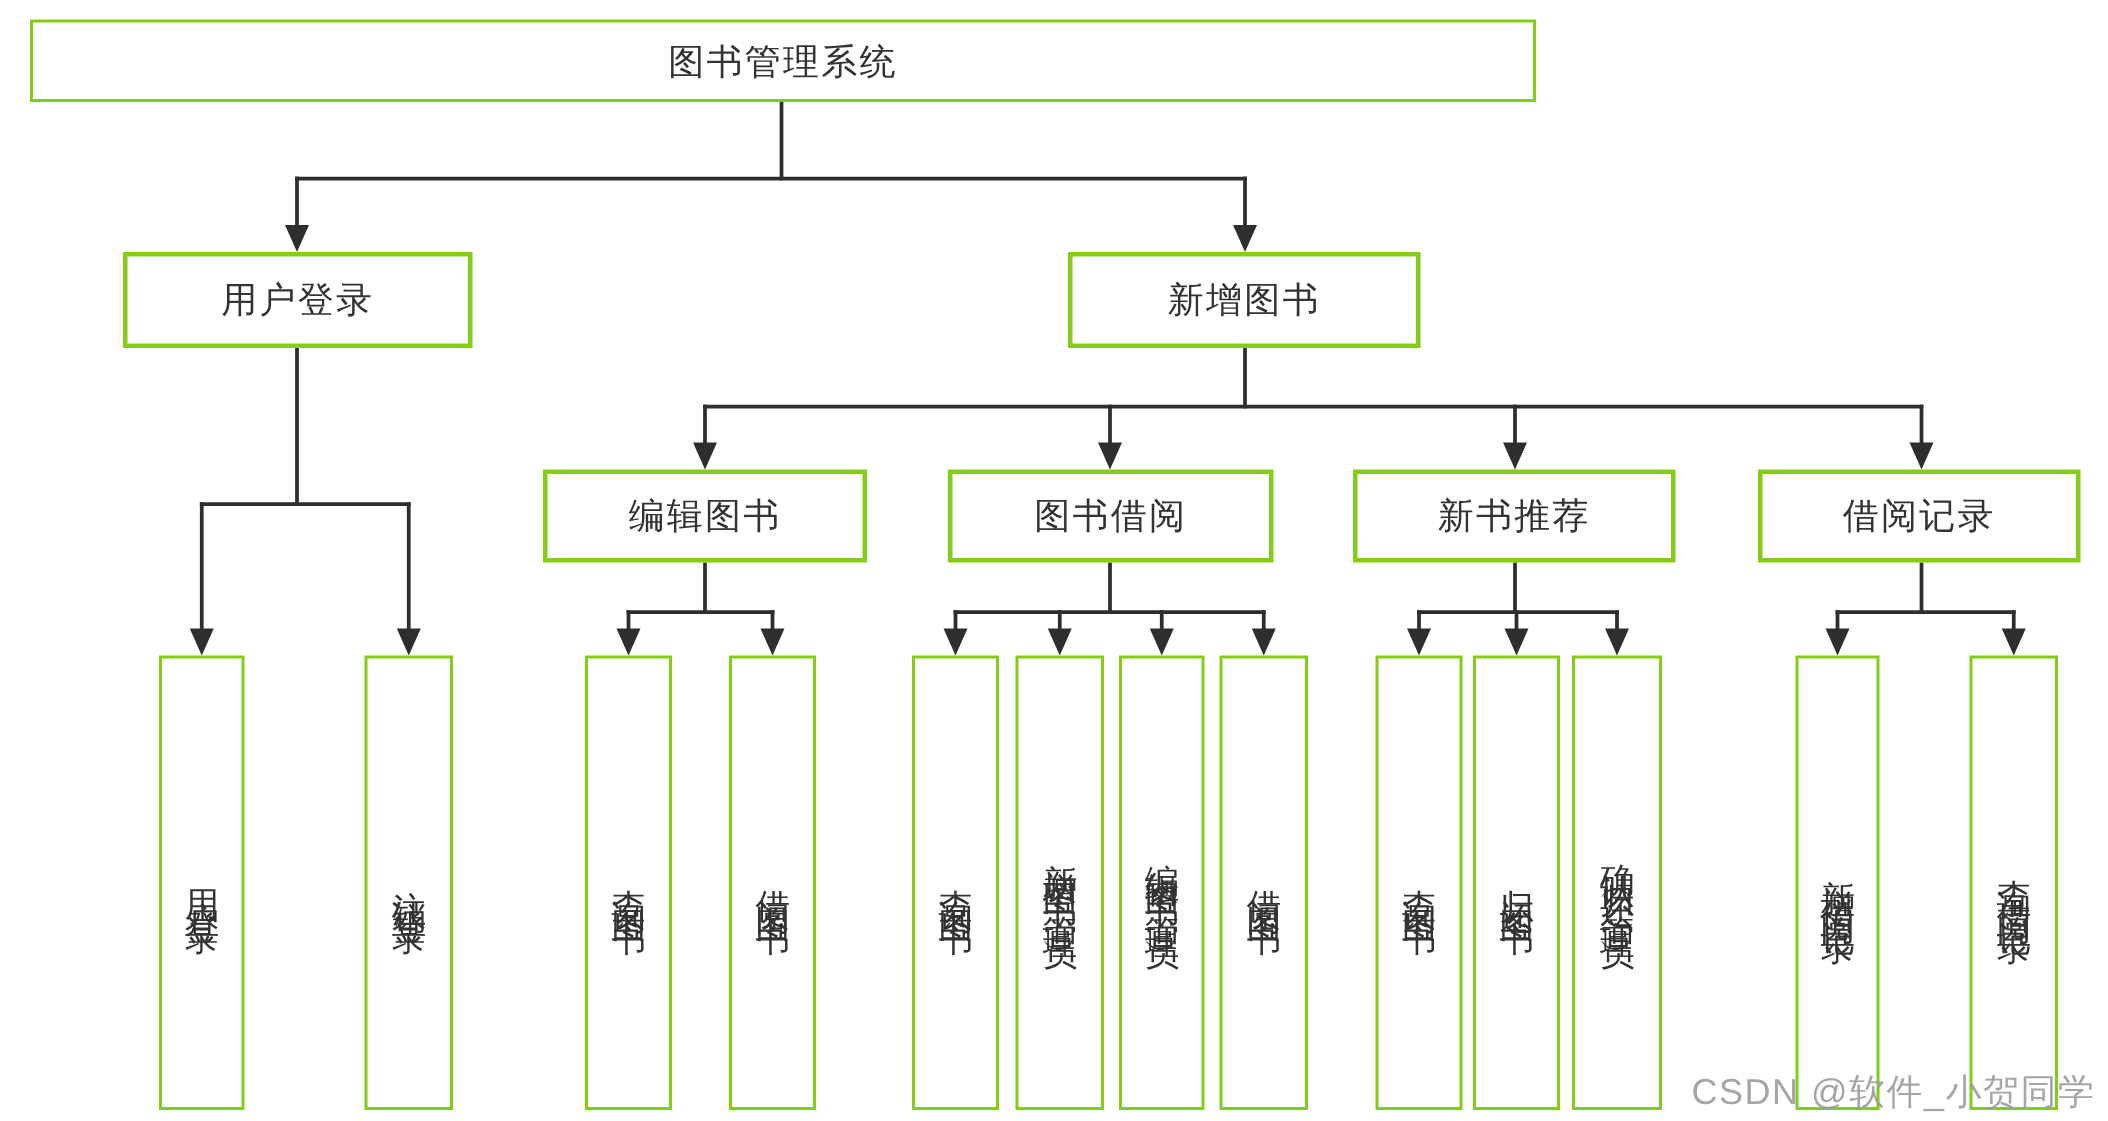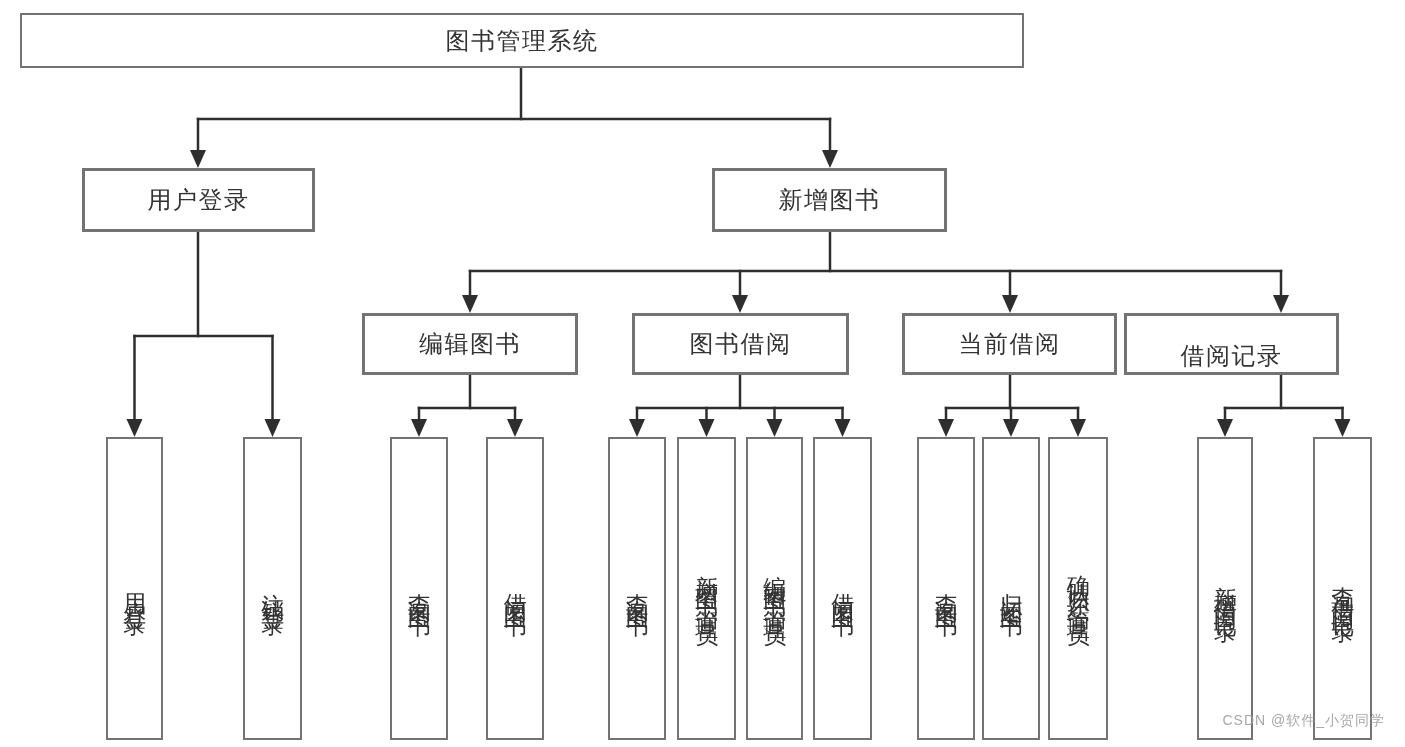--- a/index.html
+++ b/index.html
@@ -15,21 +15,21 @@
     background: #ffffff;
   }
   svg.wires {
     position: absolute; left: 0; top: 0;
     width: 1405px; height: 747px;
     z-index: 0;
   }
   .node {
     position: absolute;
     background: #ffffff;
-    border: 3px solid #737373;
+    border: 3px solid #84cc16;
     color: #333333;
     display: flex;
     align-items: center;
     justify-content: center;
     z-index: 1;
   }
   .hbox {
     font-size: 24px;
     letter-spacing: 1.5px;
     white-space: nowrap;
@@ -41,22 +41,22 @@
     text-orientation: mixed;
     font-size: 23px;
     letter-spacing: 7px;
     line-height: 1.1;
     white-space: nowrap;
   }
   .watermark {
     position: absolute;
     z-index: 2;
     top: 712px;
-    right: 20px;
-    font-size: 14px;
+    right: 8px;
+    font-size: 24px;
     letter-spacing: 1px;
     color: rgba(158,158,158,0.92);
     white-space: nowrap;
   }
 </style>
 </head>
 <body>
 
 <div class="canvas">
 
@@ -147,23 +147,23 @@
     <span>新增图书</span>
   </div>
 
   <div class="node hbox" style="left:362px; top:313px; width:216px; height:62px;">
     <span>编辑图书</span>
   </div>
   <div class="node hbox" style="left:632px; top:313px; width:217px; height:62px;">
     <span>图书借阅</span>
   </div>
   <div class="node hbox" style="left:902px; top:313px; width:215px; height:62px;">
-    <span>当前借阅</span>
-  </div>
-  <div class="node hbox" style="left:1124px; top:313px; width:215px; height:62px;align-items:flex-end;">
+    <span>新书推荐</span>
+  </div>
+  <div class="node hbox" style="left:1172px; top:313px; width:215px; height:62px;">
     <span>借阅记录</span>
   </div>
 
   <div class="node vbox" style="left:106px; top:437px; width:57px; height:303px;">
     <span>用户登录</span>
   </div>
   <div class="node vbox" style="left:243px; top:437px; width:59px; height:303px;">
     <span>注销登录</span>
   </div>
 

